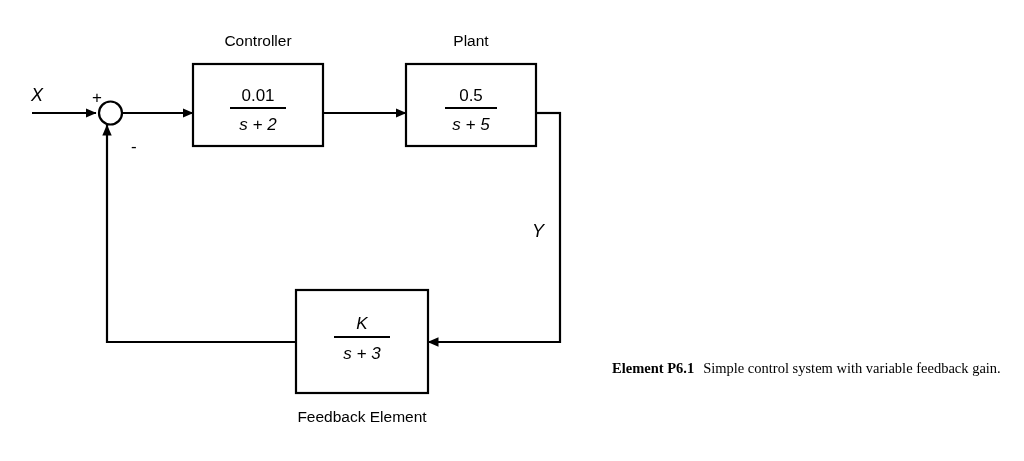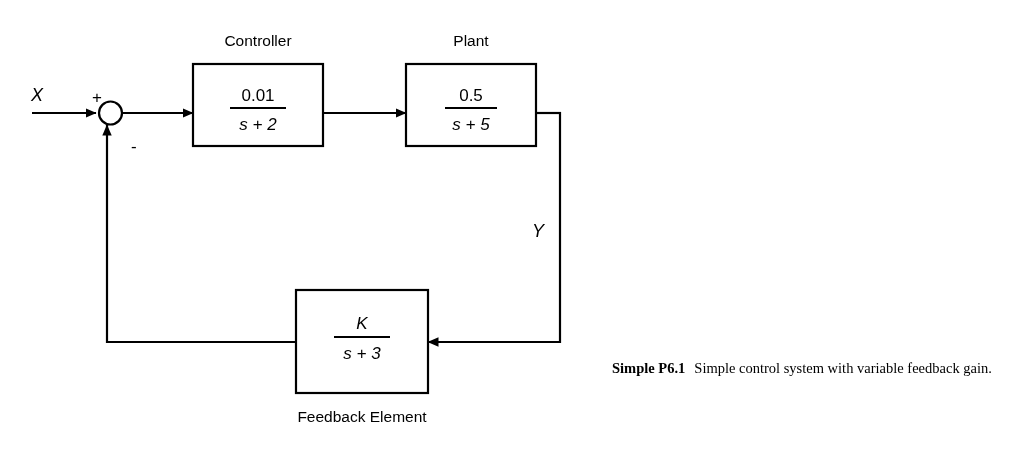--- a/index.html
+++ b/index.html
@@ -132,16 +132,16 @@
     <text class="blk-label" x="362" y="422" text-anchor="middle">Feedback Element</text>
 
     <g>
       <line x1="296" y1="342" x2="106" y2="342" stroke="#000" stroke-width="2.2"></line>
       <line x1="107" y1="343" x2="107" y2="125" stroke="#000" stroke-width="2.2" marker-end="url(#arrowU)"></line>
     </g>
     <text class="sign-label" x="131" y="152">-</text>
   </svg>
 
   <div class="caption">
-    <span class="cap-head">Simple P6.1</span><span class="cap-sep"></span><span>Simple control system with variable feedback gain.</span>
+    <span class="cap-head">Element P6.1</span><span class="cap-sep"></span><span>Simple control system with variable feedback gain.</span>
   </div>
 
 </div>
 
 </body></html>

